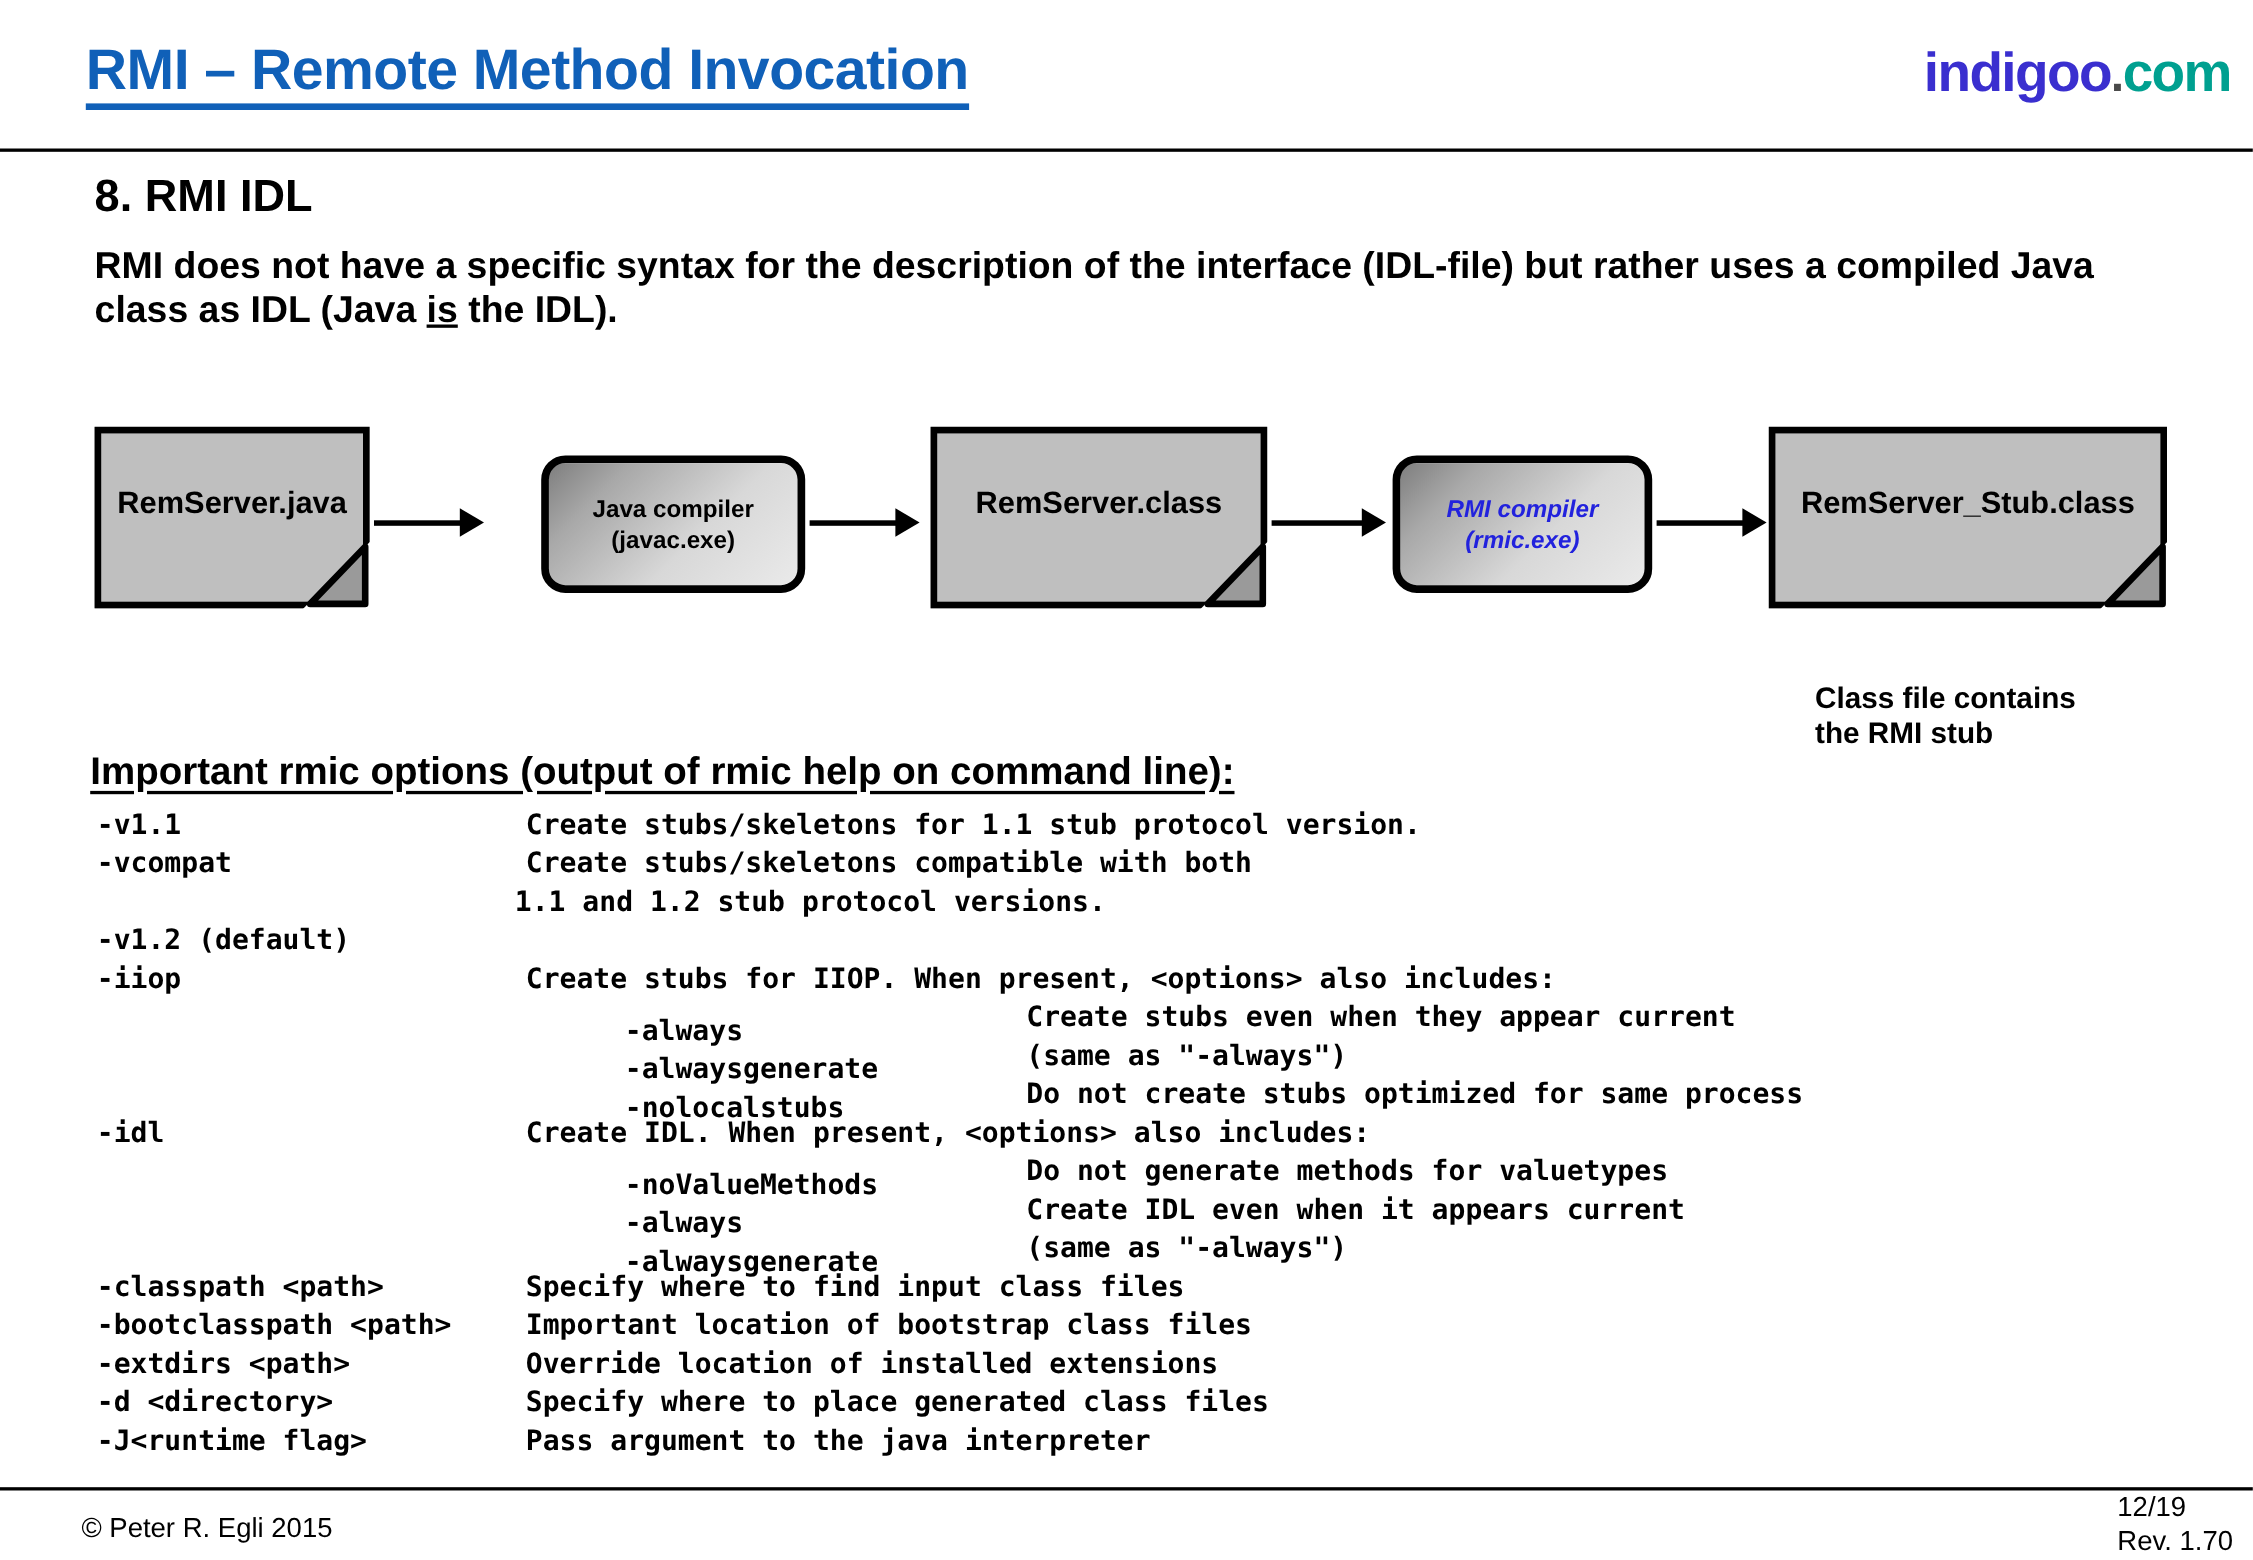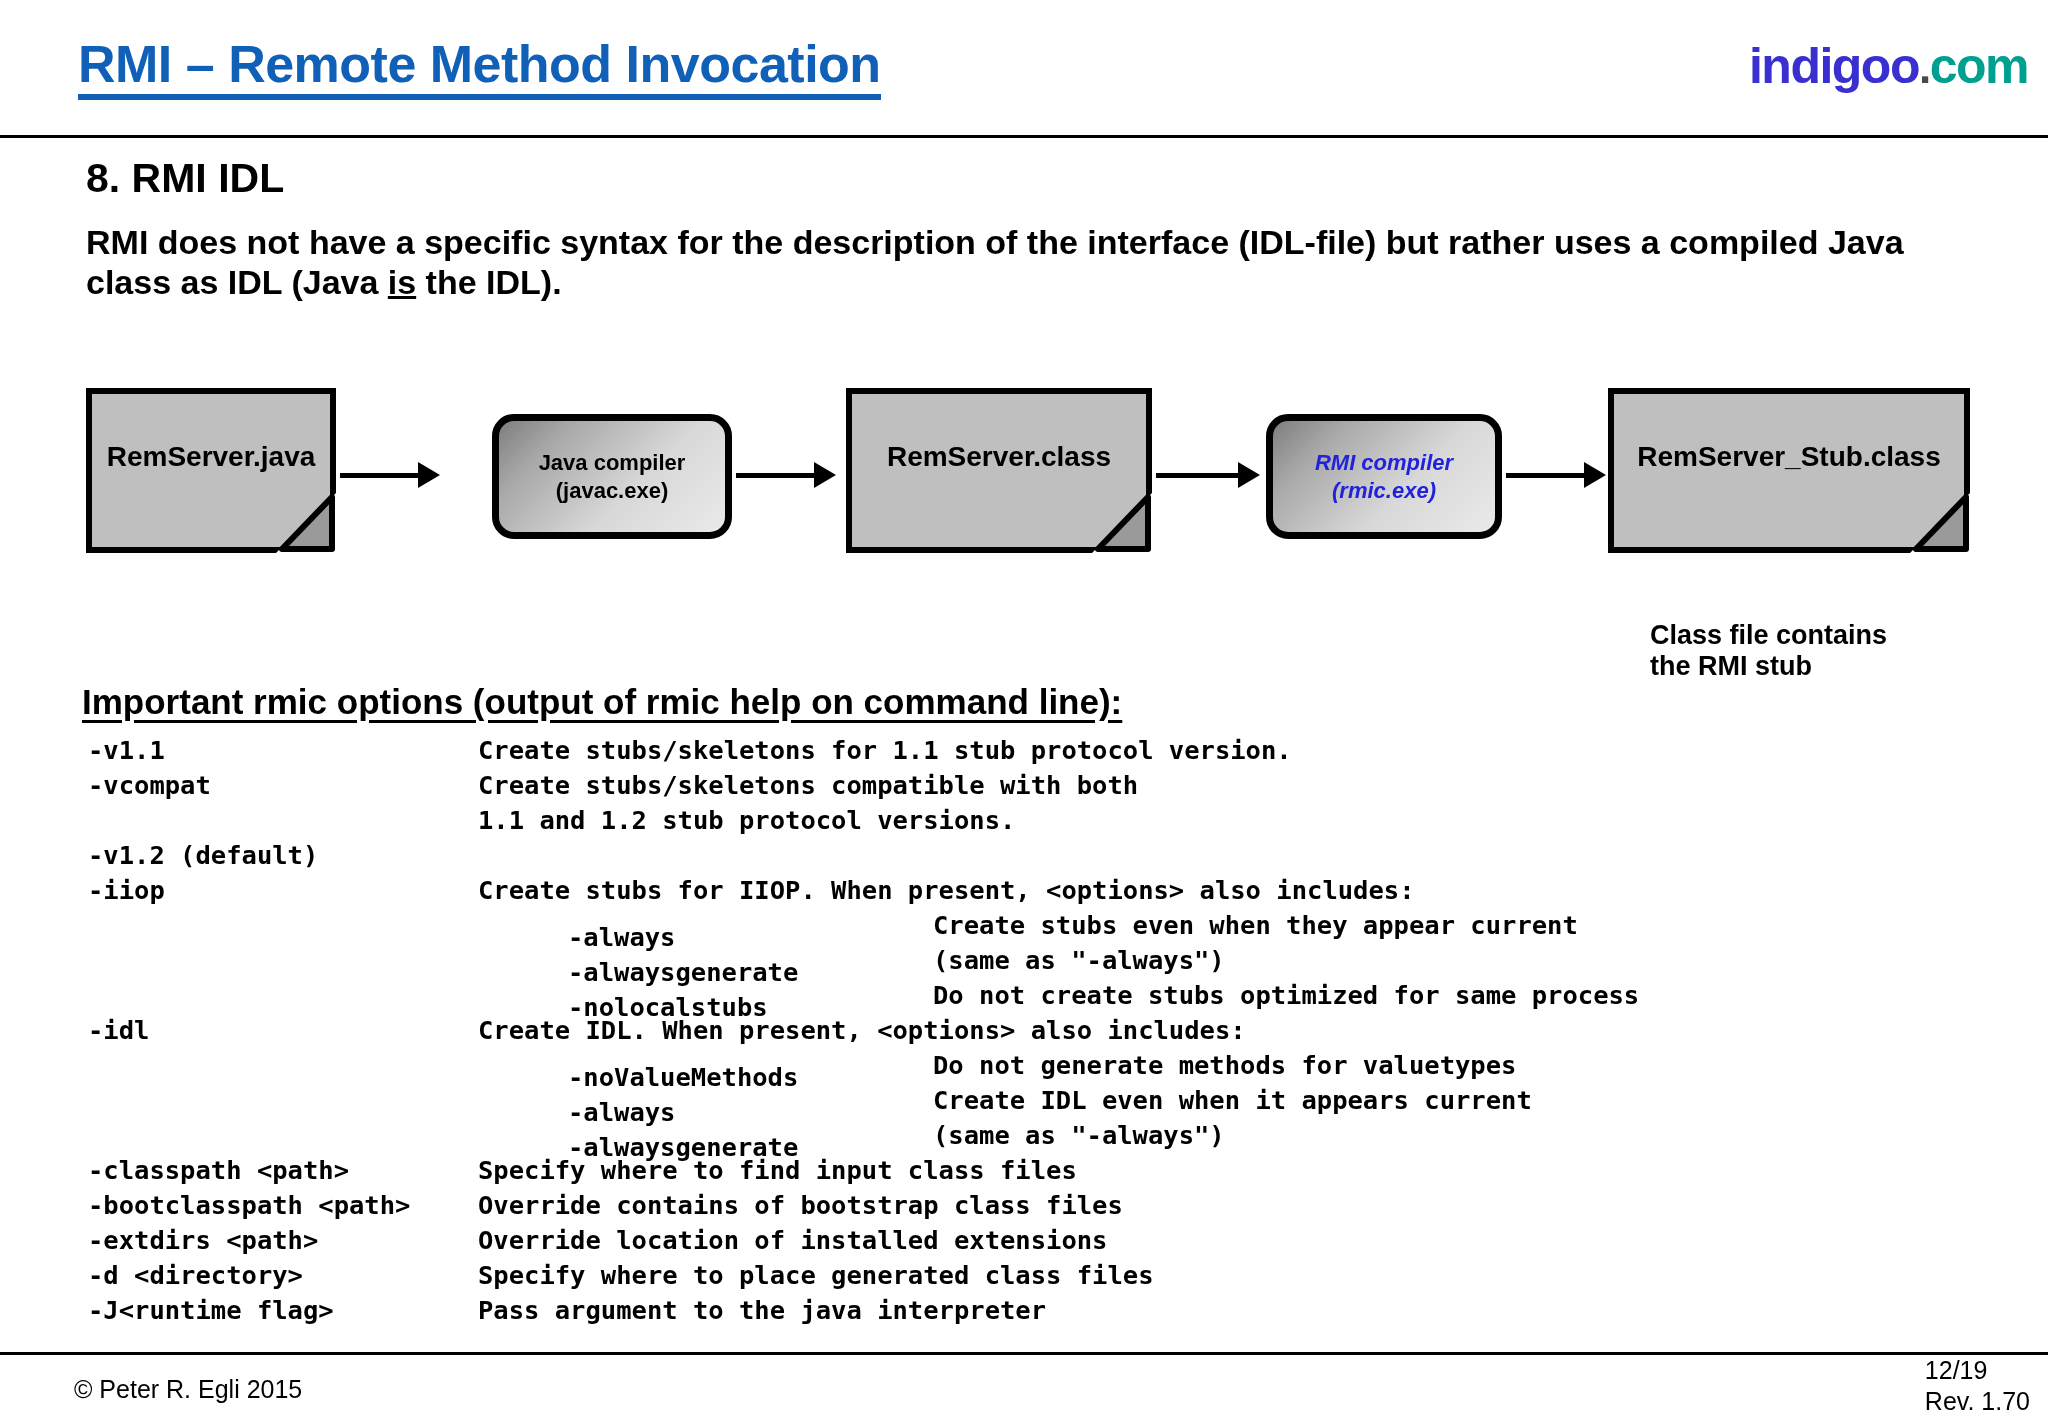--- a/index.html
+++ b/index.html
@@ -180,21 +180,21 @@
     left: 0;
     top: 0;
   }
   .opt-desc {
     position: absolute;
     left: 390px;
     top: 0;
   }
   .opt-row.sub .opt-flag { left: 480px; margin-top: 12px; }
   .opt-row.sub .opt-desc { left: 845px; }
-  .opt-row.cont .opt-desc { left: 390px; text-align: right; }
+  .opt-row.cont .opt-desc { left: 380px; text-align: right; }
 
   
   #footer-rule {
     position: absolute;
     left: 0;
     top: 1352px;
     width: 2048px;
     height: 3px;
     background: #000000;
   }
@@ -293,21 +293,21 @@
     <div class="opt-row main"><span class="opt-flag">-v1.2 (default)</span></div>
     <div class="opt-row main"><span class="opt-flag">-iiop</span><span class="opt-desc">Create stubs for IIOP. When present, &lt;options&gt; also includes:</span></div>
     <div class="opt-row sub"><span class="opt-flag">-always</span><span class="opt-desc">Create stubs even when they appear current</span></div>
     <div class="opt-row sub"><span class="opt-flag">-alwaysgenerate</span><span class="opt-desc">(same as "-always")</span></div>
     <div class="opt-row sub"><span class="opt-flag">-nolocalstubs</span><span class="opt-desc">Do not create stubs optimized for same process</span></div>
     <div class="opt-row main"><span class="opt-flag">-idl</span><span class="opt-desc">Create IDL. When present, &lt;options&gt; also includes:</span></div>
     <div class="opt-row sub"><span class="opt-flag">-noValueMethods</span><span class="opt-desc">Do not generate methods for valuetypes</span></div>
     <div class="opt-row sub"><span class="opt-flag">-always</span><span class="opt-desc">Create IDL even when it appears current</span></div>
     <div class="opt-row sub"><span class="opt-flag">-alwaysgenerate</span><span class="opt-desc">(same as "-always")</span></div>
     <div class="opt-row main"><span class="opt-flag">-classpath &lt;path&gt;</span><span class="opt-desc">Specify where to find input class files</span></div>
-    <div class="opt-row main"><span class="opt-flag">-bootclasspath &lt;path&gt;</span><span class="opt-desc">Override contains of bootstrap class files</span></div>
+    <div class="opt-row main"><span class="opt-flag">-bootclasspath &lt;path&gt;</span><span class="opt-desc">Important location of bootstrap class files</span></div>
     <div class="opt-row main"><span class="opt-flag">-extdirs &lt;path&gt;</span><span class="opt-desc">Override location of installed extensions</span></div>
     <div class="opt-row main"><span class="opt-flag">-d &lt;directory&gt;</span><span class="opt-desc">Specify where to place generated class files</span></div>
     <div class="opt-row main"><span class="opt-flag">-J&lt;runtime flag&gt;</span><span class="opt-desc">Pass argument to the java interpreter</span></div>
   </div>
 
 <div id="footer-rule"></div>
 <div id="copyright">© Peter R. Egli 2015</div>
 <div id="page-meta">
   <div>12/19</div>
   <div>Rev. 1.70</div>

